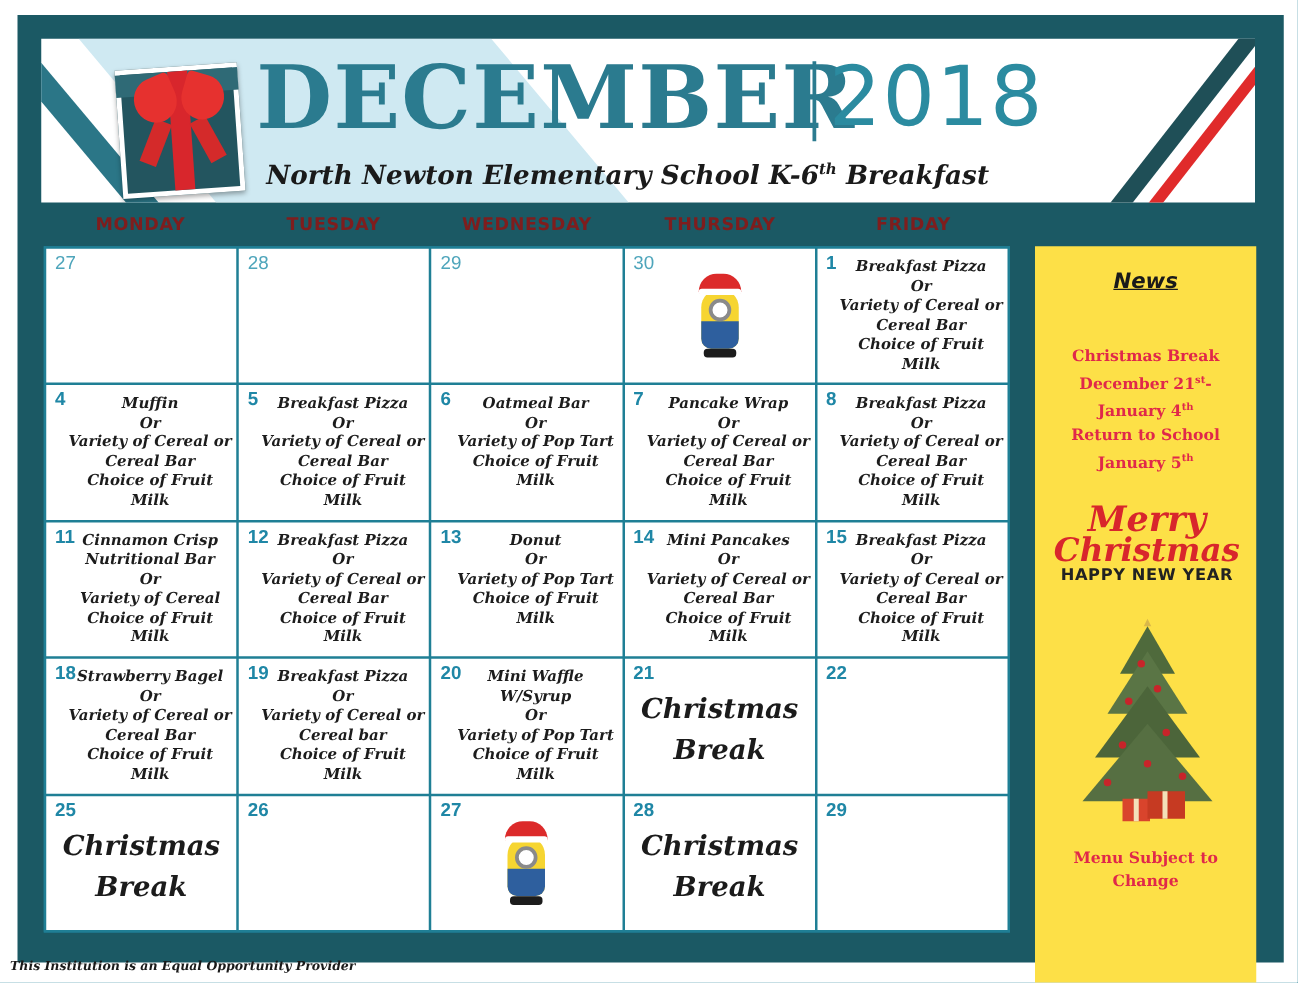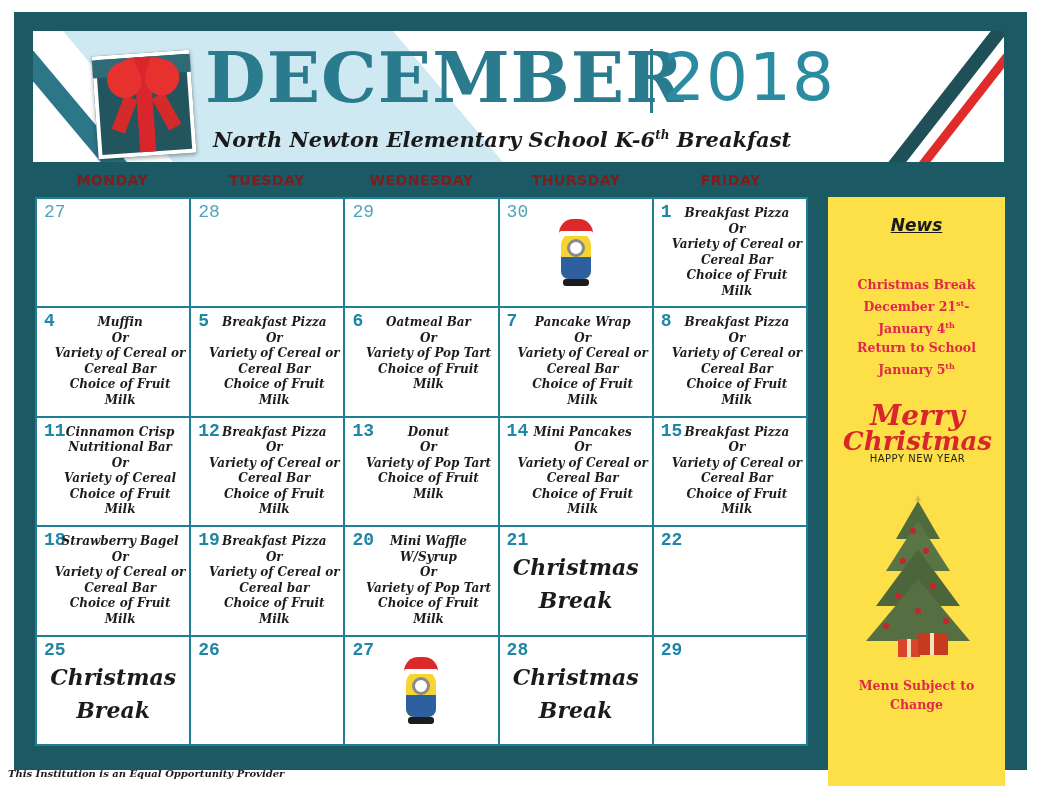--- a/index.html
+++ b/index.html
@@ -19,40 +19,40 @@
   .title-sep { position:absolute; left:617px; top:18px; width:3px; height:64px; background:#2b7b8f; }
   .title-year { position:absolute; left:630px; top:14px; font-family:"DejaVu Sans", sans-serif; font-weight:normal; font-size:66px; color:#2b8ba0; line-height:1; letter-spacing:1px; }
   .subtitle { position:absolute; left:180px; top:96px; font-family:"DejaVu Serif", serif; font-style:italic; font-weight:bold; font-size:21px; color:#1a1a1a; white-space:nowrap; }
   .subtitle sup { font-size:12px; }
   .stripe-dark { position:absolute; left:905px; top:-40px; width:14px; height:220px; background:#1f4f57; transform:rotate(38deg); }
   .stripe-red { position:absolute; left:935px; top:-40px; width:9px; height:220px; background:#e02b2b; transform:rotate(38deg); }
   .dayheads { position:absolute; left:35px; top:165px; width:773px; height:30px; display:flex; }
   .dayhead { flex:1; text-align:center; font-family:"DejaVu Sans", sans-serif; font-weight:bold; font-size:14px; color:#7f1d1d; line-height:30px; letter-spacing:.5px; }
   .grid { position:absolute; left:35px; top:197px; width:773px; height:549px; display:grid; grid-template-columns:repeat(5, 1fr); grid-template-rows:repeat(5, 1fr); gap:2px; background:#1f7f95; border:2px solid #1f7f95; box-sizing:border-box; }
   .cell { background:#ffffff; position:relative; overflow:hidden; }
-  .daynum { position:absolute; left:7px; top:3px; font-family:Liberation Mono, monospace; font-weight:bold; font-size:18px; color:#1f87a6; }
+  .daynum { position:absolute; left:7px; top:3px; font-family:Liberation Sans, sans-serif; font-weight:bold; font-size:15px; color:#1f87a6; }
   .daynum.faded { color:#4ea5bb; font-weight:normal; }
   .menu { position:absolute; left:0; right:0; top:7px; text-align:center; font-family:"DejaVu Serif", serif; font-style:italic; font-weight:bold; font-size:12px; line-height:15.5px; color:#1c1c1c; padding-left:14px; box-sizing:border-box; }
   .menu div { white-space:nowrap; }
   .break { position:absolute; left:0; right:0; top:24px; text-align:center; font-family:"DejaVu Serif", serif; font-style:italic; font-weight:bold; font-size:22px; line-height:33px; color:#1b1b1b; }
   .minion { position:absolute; left:50%; top:18px; width:42px; height:80px; margin-left:-21px; }
   .minion .body { position:absolute; left:6px; top:14px; width:30px; height:48px; background:#f6d531; border-radius:15px 15px 8px 8px; }
   .minion .overalls { position:absolute; left:6px; top:40px; width:30px; height:22px; background:#2e5f9e; border-radius:0 0 8px 8px; }
   .minion .goggle { position:absolute; left:12px; top:22px; width:18px; height:18px; background:#ffffff; border:3px solid #8a8a8a; border-radius:50%; box-sizing:border-box; }
   .minion .hat { position:absolute; left:4px; top:2px; width:34px; height:16px; background:#dc2a2a; border-radius:16px 16px 2px 2px; }
   .minion .hatband { position:absolute; left:4px; top:14px; width:34px; height:5px; background:#ffffff; border-radius:3px; }
   .minion .feet { position:absolute; left:8px; top:62px; width:26px; height:7px; background:#1c1c1c; border-radius:3px; }
   .news { position:absolute; left:828px; top:197px; width:177px; height:632px; background:#fde047; text-align:center; }
   .news-title { position:absolute; left:0; right:0; top:18px; font-family:"DejaVu Sans", sans-serif; font-style:italic; font-weight:bold; font-size:17px; color:#1a1a1a; text-decoration:underline; }
   .news-body { position:absolute; left:0; right:0; top:78px; font-family:"DejaVu Serif", serif; font-weight:bold; font-size:12.5px; line-height:19px; color:#e0284a; }
   .news-body sup { font-size:8px; }
   .merry { position:absolute; left:12px; top:206px; width:155px; height:70px; text-align:center; }
   .merry .m1 { font-family:"DejaVu Serif", serif; font-style:italic; font-weight:bold; font-size:28px; color:#d8262c; line-height:26px; }
   .merry .m2 { font-family:"DejaVu Serif", serif; font-style:italic; font-weight:bold; font-size:26px; color:#d8262c; line-height:24px; }
-  .merry .m3 { font-family:"DejaVu Sans", sans-serif; font-weight:normal; font-size:10px; color:#222; letter-spacing:.5px; }
+  .merry .m3 { font-family:"DejaVu Sans", sans-serif; font-weight:bold; font-size:13px; color:#222; letter-spacing:.5px; }
   .tree { position:absolute; left:30px; top:294px; width:120px; height:180px; }
   .menu-change { position:absolute; left:0; right:0; top:479px; font-family:"DejaVu Serif", serif; font-weight:bold; font-size:12.5px; line-height:19px; color:#e0284a; }
   .footer { position:absolute; left:0; right:0; top:768px; text-align:left; font-family:"DejaVu Serif", serif; font-style:italic; font-weight:bold; font-size:10px; color:#1a1a1a; padding-left:8px; }
 </style>
 </head>
 <body>
 
 <div class="frame"></div>
 
 <div class="header">

